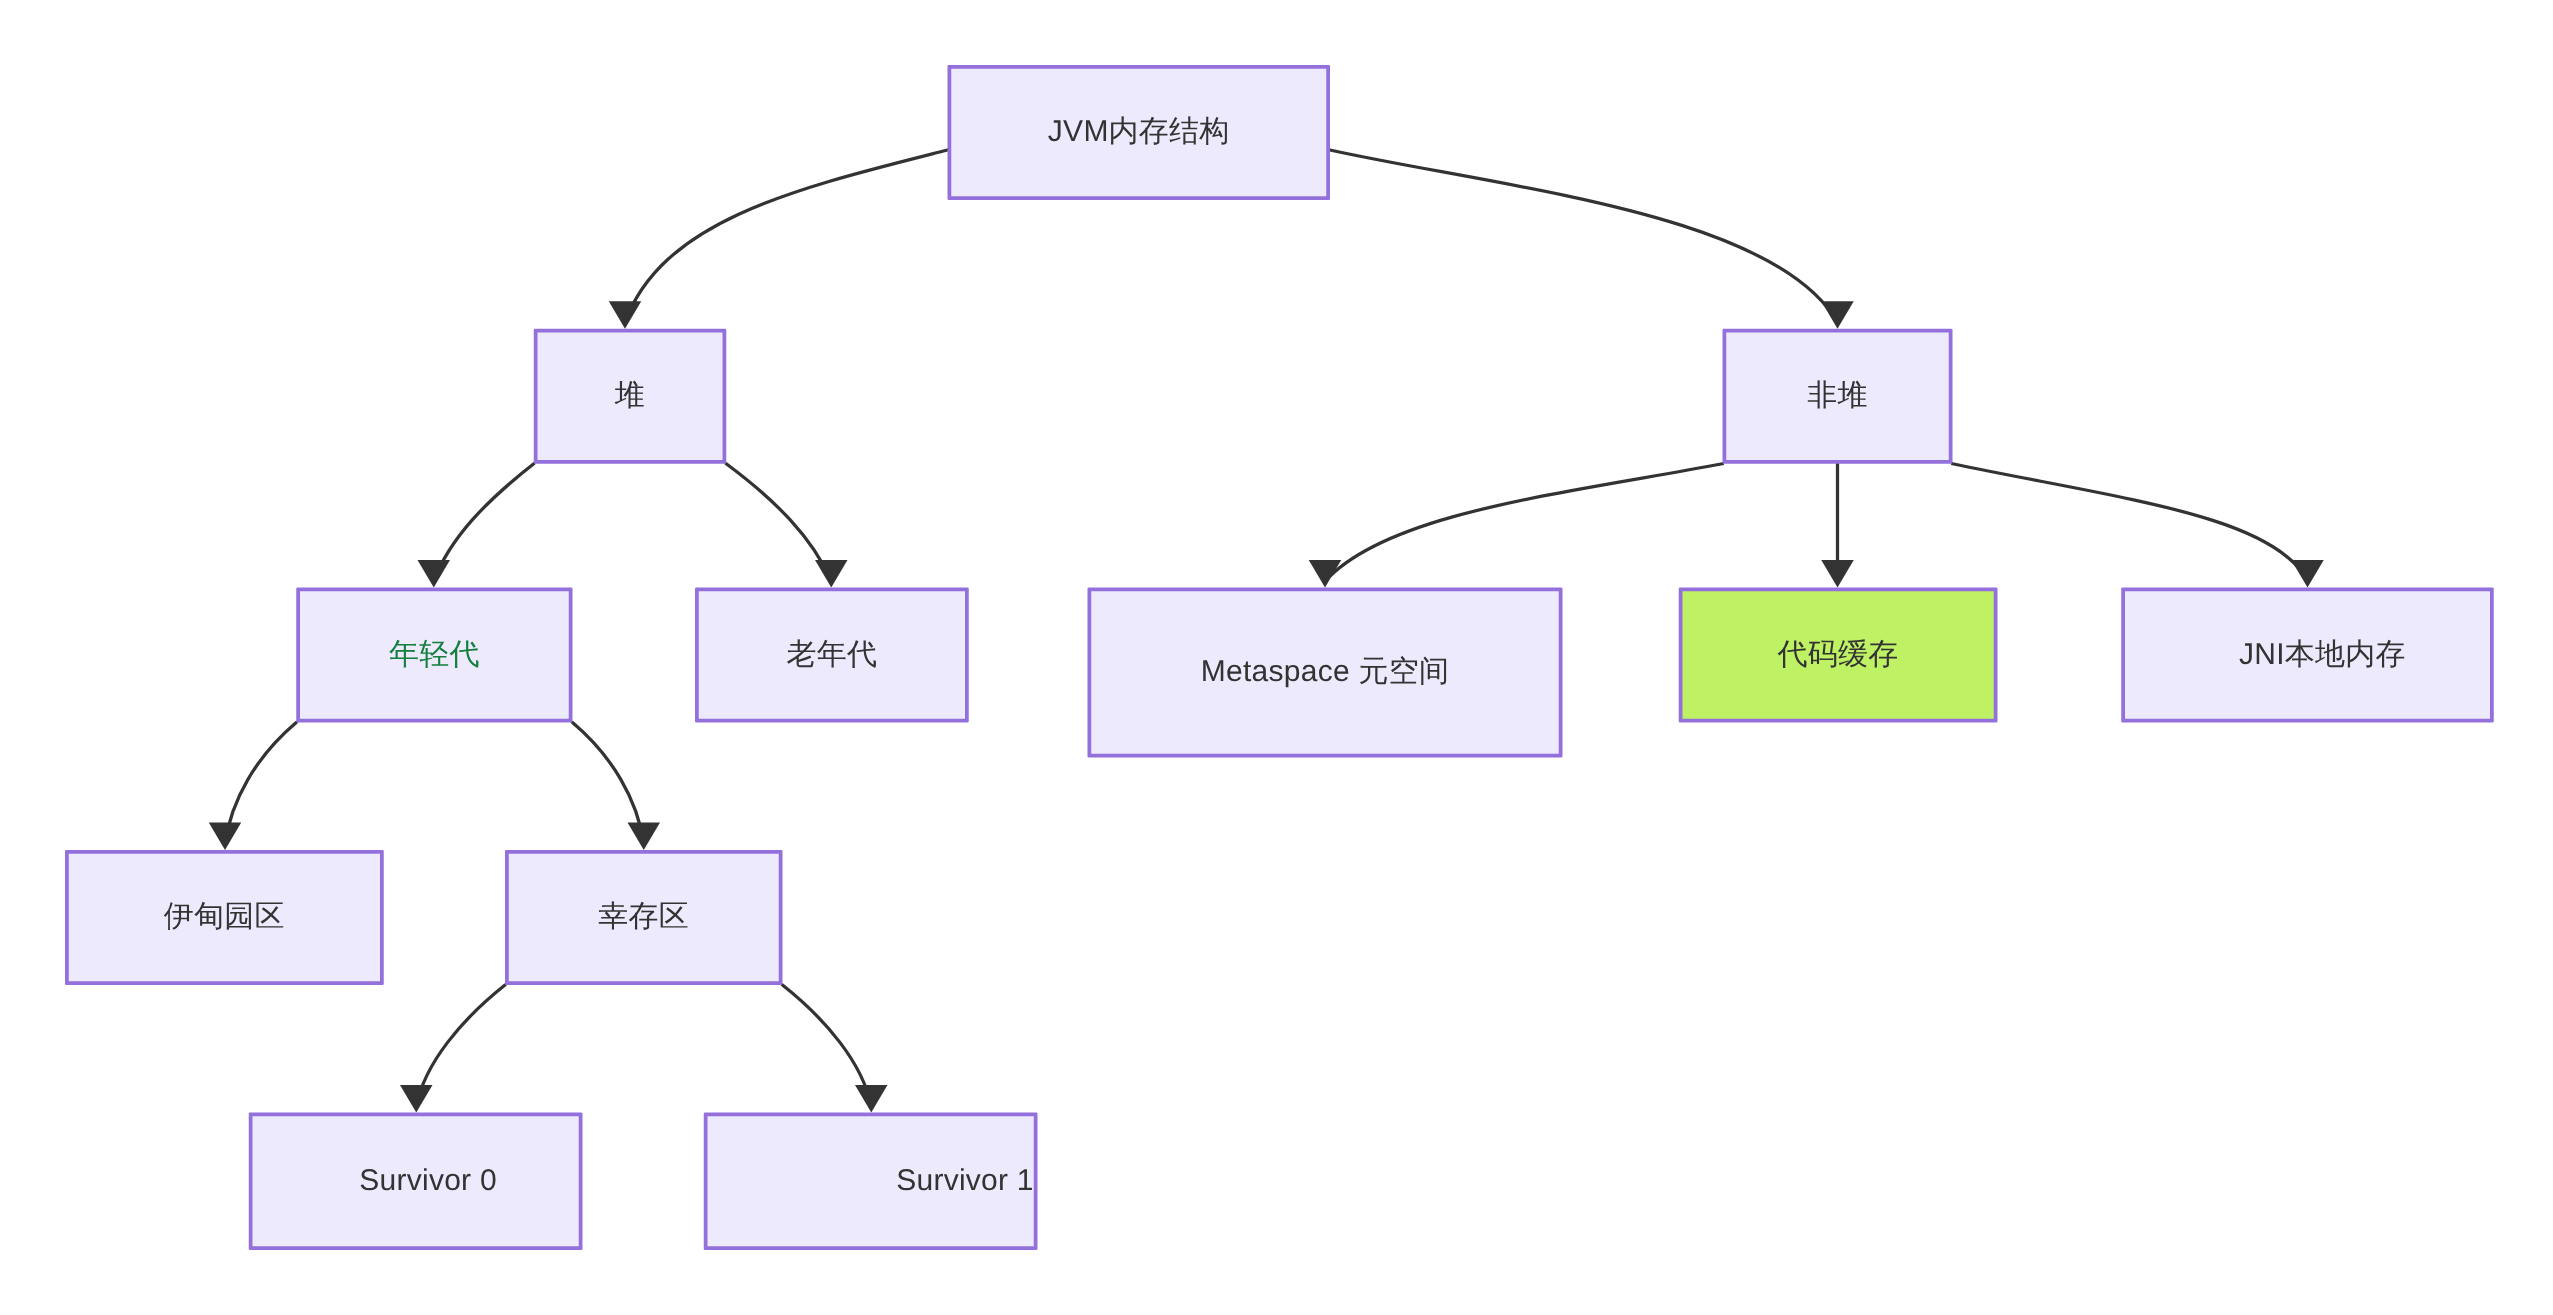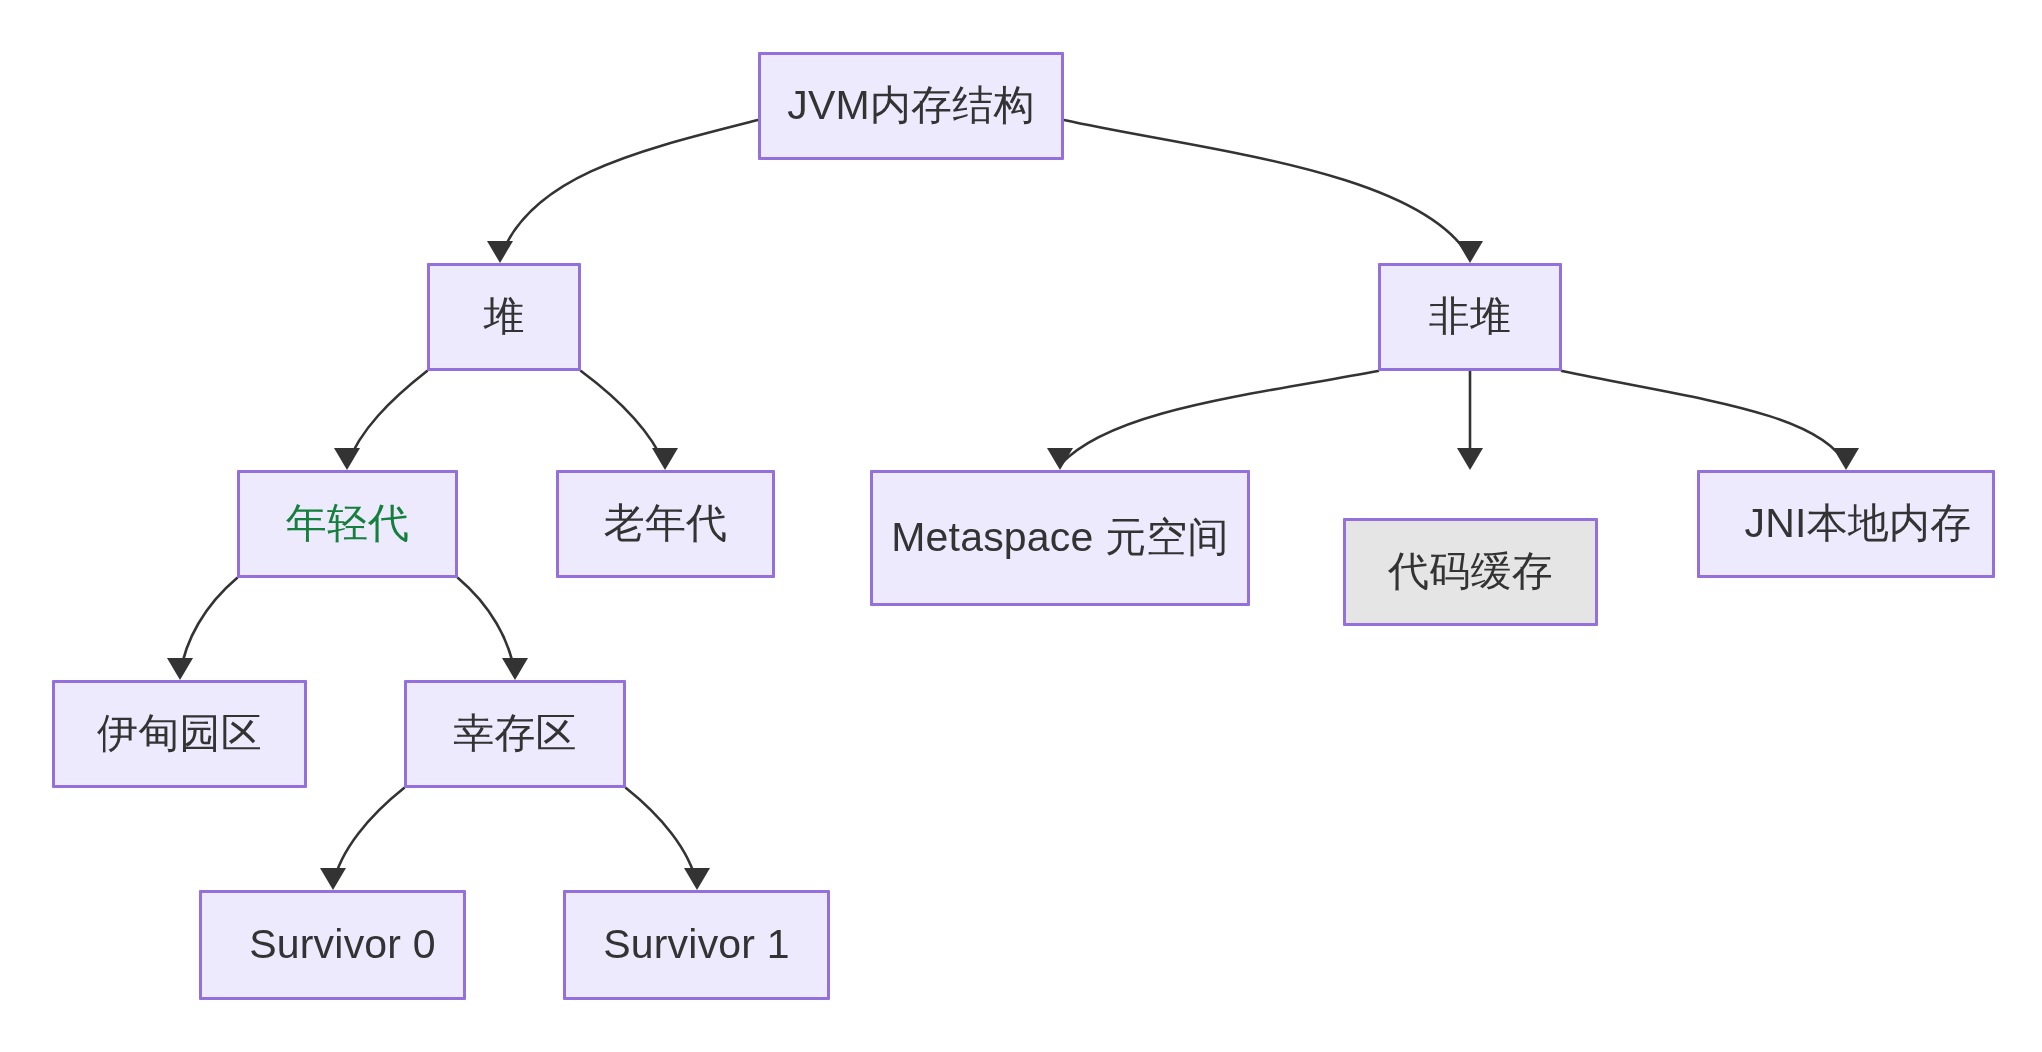--- a/index.html
+++ b/index.html
@@ -42,21 +42,21 @@
     display: flex;
     align-items: center;
     justify-content: center;
     background: #ECEAFC;
     border: 3px solid #9370DB;
     border-radius: 1px;
     z-index: 2;
   }
   .node-label {
     color: #333333;
-    font-size: 41px;
+    font-size: 24px;
     line-height: 1.2;
     letter-spacing: 0.2px;
     white-space: nowrap;
     text-align: center;
     font-family: "Liberation Sans", "DejaVu Sans", sans-serif;
   }
 </style>
 </head>
 <body>
 
@@ -97,32 +97,32 @@
       </div>
       <div class="node" style="left: 237px; top: 470px; width: 221px; height: 108px; background: rgb(236, 234, 252); border-color: rgb(147, 112, 219);">
         <span class="node-label" style="color: #15803d;">年轻代</span>
       </div>
       <div class="node" style="left: 556px; top: 470px; width: 219px; height: 108px; background: rgb(236, 234, 252); border-color: rgb(147, 112, 219);">
         <span class="node-label" style="color: rgb(51, 51, 51);">老年代</span>
       </div>
       <div class="node" style="left: 870px; top: 470px; width: 380px; height: 136px; background: rgb(236, 234, 252); border-color: rgb(147, 112, 219);">
         <span class="node-label" style="color: rgb(51, 51, 51);">Metaspace 元空间</span>
       </div>
-      <div class="node" style="left: 1343px; top: 470px; width: 255px; height: 108px; background: #e5e5e5; border-color: rgb(147, 112, 219); margin-top: 48px;">
+      <div class="node" style="left: 1343px; top: 470px; width: 255px; height: 108px; background: #bef264; border-color: rgb(147, 112, 219);">
         <span class="node-label" style="color: rgb(51, 51, 51);">代码缓存</span>
       </div>
       <div class="node" style="left: 1697px; top: 470px; width: 298px; height: 108px; background: rgb(236, 234, 252); border-color: rgb(147, 112, 219);">
         <span class="node-label" style="color: rgb(51, 51, 51); margin-left: 24px;">JNI本地内存</span>
       </div>
       <div class="node" style="left: 52px; top: 680px; width: 255px; height: 108px; background: rgb(236, 234, 252); border-color: rgb(147, 112, 219);">
         <span class="node-label" style="color: rgb(51, 51, 51);">伊甸园区</span>
       </div>
       <div class="node" style="left: 404px; top: 680px; width: 222px; height: 108px; background: rgb(236, 234, 252); border-color: rgb(147, 112, 219);">
         <span class="node-label" style="color: rgb(51, 51, 51);">幸存区</span>
       </div>
       <div class="node" style="left: 199px; top: 890px; width: 267px; height: 110px; background: rgb(236, 234, 252); border-color: rgb(147, 112, 219); padding-left: 20px;">
         <span class="node-label" style="color: rgb(51, 51, 51);">Survivor 0</span>
       </div>
-      <div class="node" style="left: 563px; top: 890px; width: 267px; height: 110px; background: rgb(236, 234, 252); border-color: rgb(147, 112, 219);">
+      <div class="node" style="left: 563px; top: 890px; width: 267px; height: 110px; background: rgb(236, 234, 252); border-color: rgb(147, 112, 219); justify-content: flex-end;">
         <span class="node-label" style="color: rgb(51, 51, 51);">Survivor 1</span>
       </div>
     </div>
 </div>
 
 </body></html>

